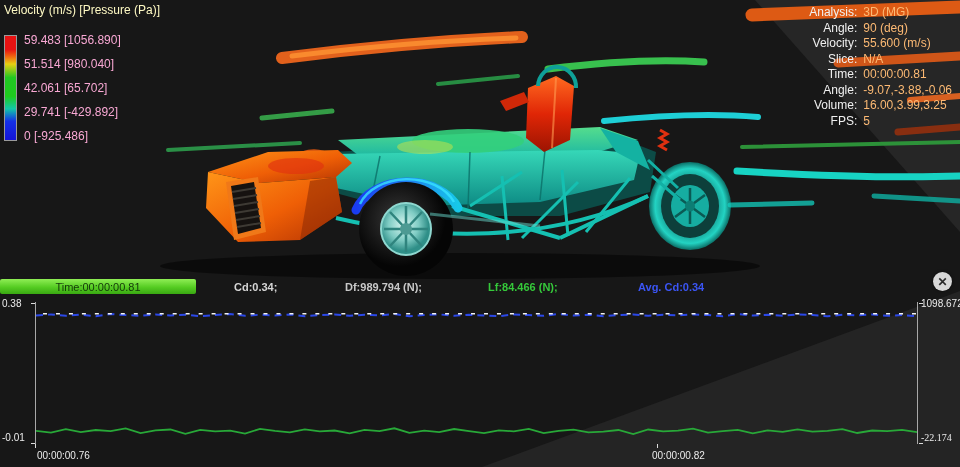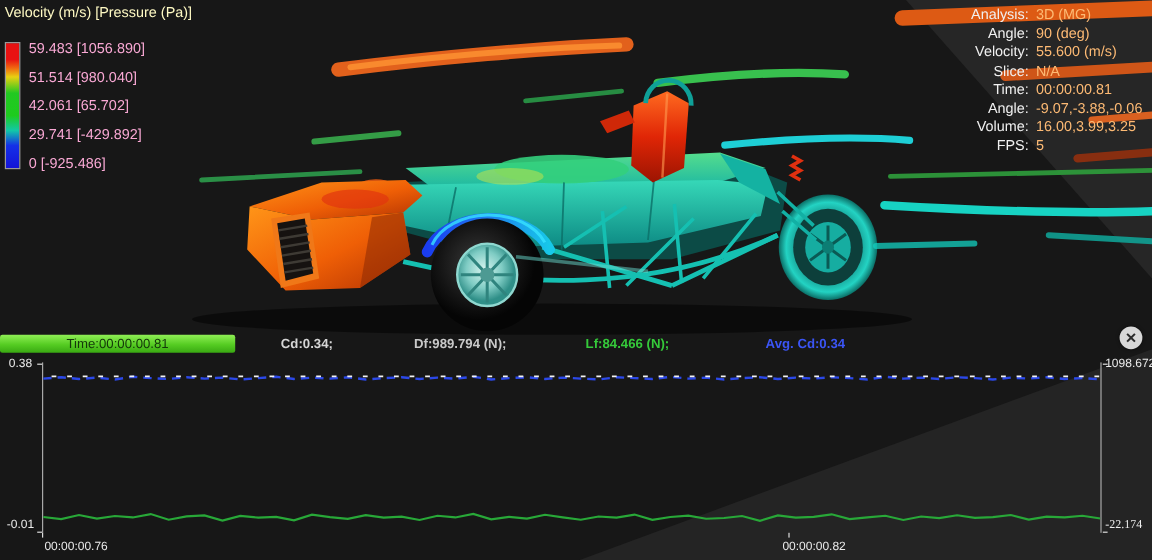--- a/index.html
+++ b/index.html
@@ -59,21 +59,21 @@
   }
 
   
   .chart-panel { position:absolute; left:0; top:296px; width:960px; height:171px; z-index:4; }
   .chart-plot {
     position:absolute; left:35px; top:6px; width:883px; height:142px;
     border-left:1px solid #a8a8a8; border-right:1px solid #a8a8a8;
   }
   #chart-svg { position:absolute; left:0; top:0; width:100%; height:100%; display:block; }
   .axl { position:absolute; font-size:10px; color:#ececec; white-space:nowrap; }
-  .axl-left { width:30px; text-align:center; left:2px; }
+  .axl-left { width:30px; text-align:left; left:2px; }
   .axl-lt { top:2px; } .axl-lb { top:136px; }
   .axl-right { left:921px; } .axl-rt { top:2px; } .axl-rb { top:136px;font-family:Liberation Serif, serif; }
   .axl-x  { top:154px; }
   .axl-x1 { left:37px; } .axl-x2 { left:652px; }
   .tickv { position:absolute; width:1px; height:4px; background:#dcdcdc; top:148px; }
   .tickv-1 { left:35px; } .tickv-2 { left:657px; }
   .tickh { position:absolute; width:4px; height:1px; background:#dcdcdc; }
   .tickh-lt { left:31px; top:7px; } .tickh-lb { left:31px; top:147px; }
   .tickh-rt { left:919px; top:7px; } .tickh-rb { left:919px; top:147px; }
 </style>

